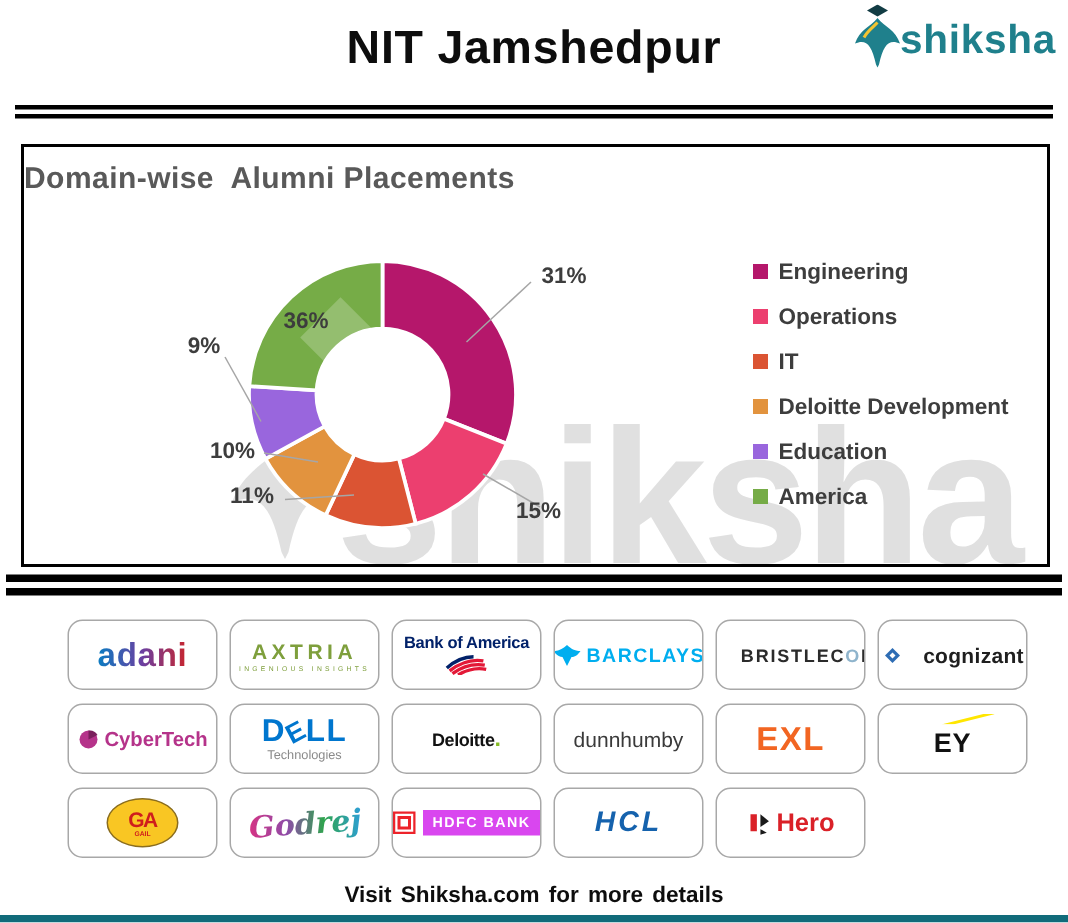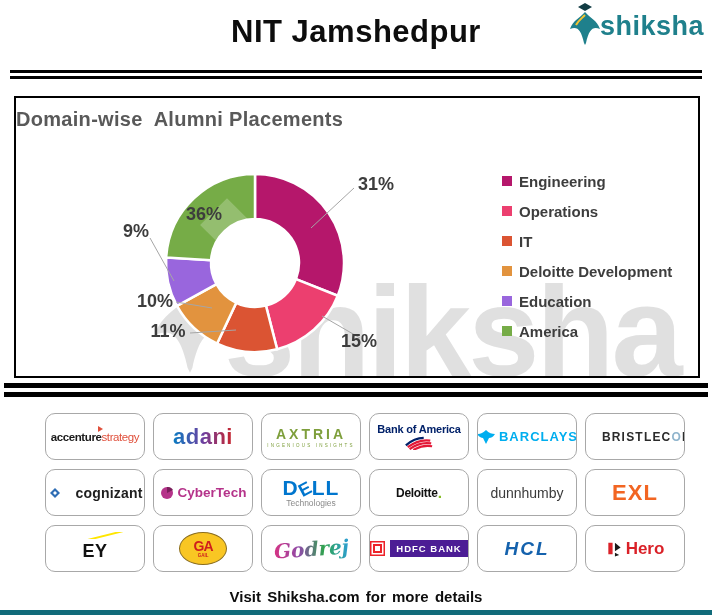--- a/index.html
+++ b/index.html
@@ -38,21 +38,21 @@
     border:2px solid #000; background:transparent; z-index:2;
   }
   .chart-title {
     position:absolute; top:10px; left:0; width:100%; text-align:left;
     font-size:20px; font-weight:bold; color:#595959; letter-spacing:0.3px;
     white-space:pre;
   }
   .donut-svg { position:absolute; left:0; top:0; }
   .pct {
     position:absolute; transform:translate(-50%,-50%);
-    font-size:18px; font-weight:bold; color:#3d3d3d; z-index:3;
+    font-size:15px; font-weight:bold; color:#3d3d3d; z-index:3;
   }
   .cap-glint {
     position:absolute; left:192px; top:108px; width:38px; height:38px;
     background:#fff; opacity:0.22; transform:rotate(45deg); z-index:3;
   }
   .legend { position:absolute; left:486px; top:68px; z-index:3; }
   .legend-item { display:flex; align-items:center; height:30px; }
   .lg-marker { width:10px; height:10px; margin-right:7px; flex:0 0 auto; }
   .lg-label { font-size:15px; font-weight:bold; color:#3d3d3d; white-space:nowrap; }
 
@@ -118,21 +118,21 @@
 
   .godrej {
     font-family:"DejaVu Serif", serif; font-style:italic; font-weight:bold; font-size:20px;
     background:linear-gradient(90deg,#d63384,#8e4ca8,#2fa44e,#2d9fd6);
     -webkit-background-clip:text; background-clip:text; color:transparent; -webkit-text-fill-color:transparent;
     transform:rotate(-4deg);
   }
 
   .hdfc-ico { width:15px; height:15px; background:#ed232a; display:flex; align-items:center; justify-content:center; }
   .hdfc-ico-inner { width:5px; height:5px; background:#fff; box-shadow:0 0 0 2px #ed232a, 0 0 0 3.5px #fff; }
-  .hdfc-box { background:#4c1d95; color:#fff; font-size:9.5px; font-weight:bold; letter-spacing:1px;
+  .hdfc-box { background:#d946ef; color:#fff; font-size:9.5px; font-weight:bold; letter-spacing:1px;
               padding:3px 6px; margin-left:5px; }
 
   .hcl { font-size:19px; font-weight:bold; font-style:italic; color:#1562ad; letter-spacing:2px; }
 
   .hero-text { font-size:17px; font-weight:bold; color:#da2128; margin-left:4px; }
 
   
   .footer-text {
     position:absolute; top:588px; left:0; width:100%; text-align:center;
     font-size:15px; font-weight:bold; color:#0d0d0d; z-index:2; word-spacing:2px;
@@ -218,27 +218,20 @@
       <span class="lg-label">America</span>
     </div>
   </div>
 </div>
 
 <div class="rule rule-m1"></div>
 <div class="rule rule-m2"></div>
 
 <div class="logo-grid">
 
-  <div class="card">
-    <div class="acc-wrap hrow">
-      <div class="acc-caret"></div>
-      <span class="acc-black">accenture</span>
-        <span class="acc-red">strategy</span>
-    </div>
-  </div>
 
   <div class="card">
     <span class="adani">adani</span>
   </div>
 
   <div class="card">
     <span class="axtria-main">AXTRIA</span>
     <span class="axtria-sub">INGENIOUS INSIGHTS</span>
   </div>
 

